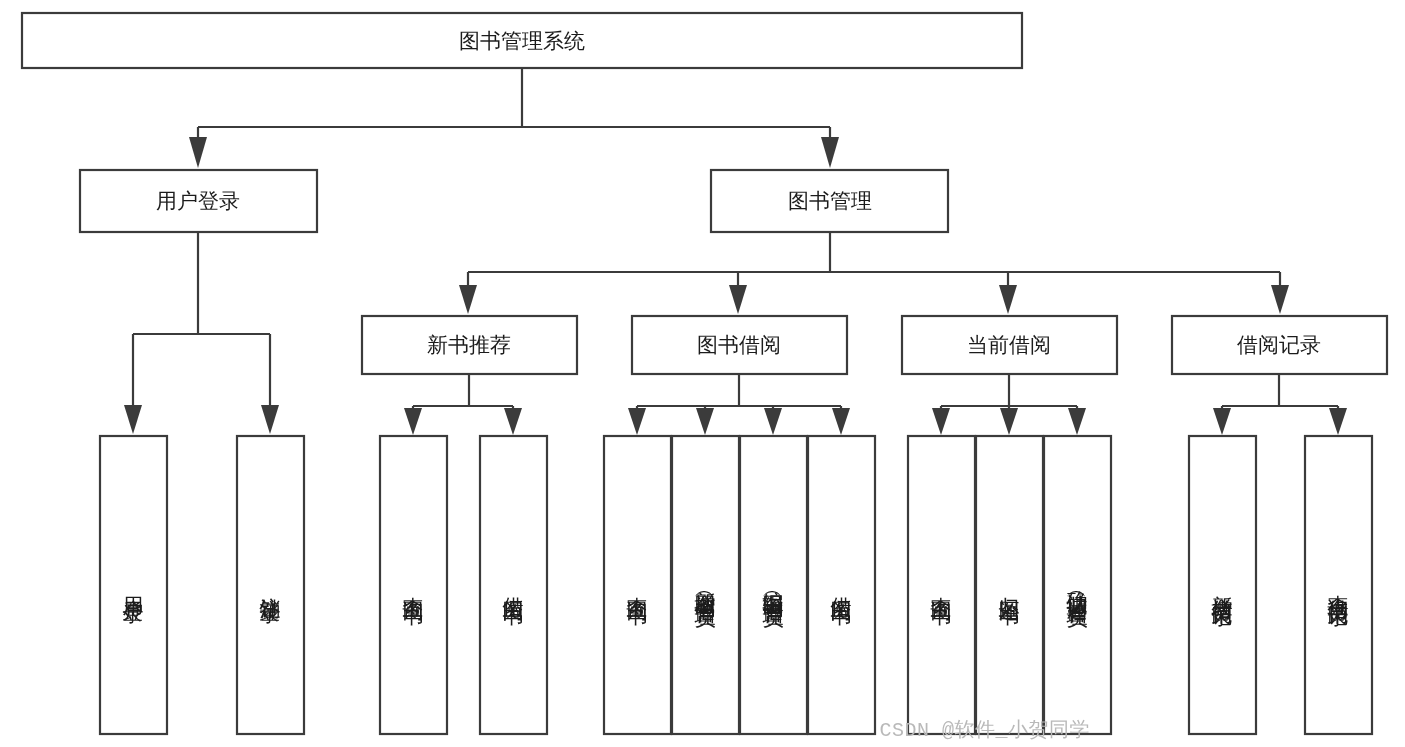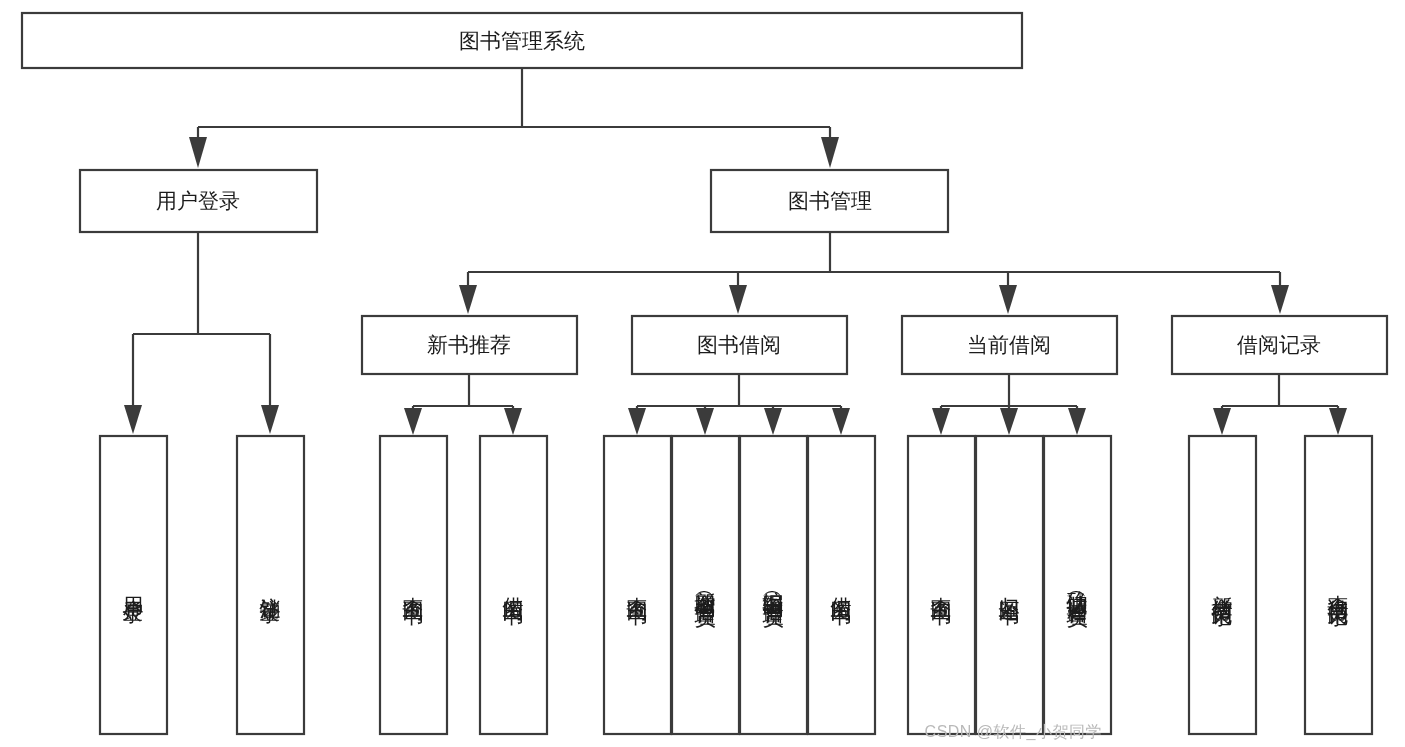--- a/index.html
+++ b/index.html
@@ -59,24 +59,24 @@
     color: #1c1c1c;
     letter-spacing: 2.5px;
     display: flex;
     align-items: center;
     justify-content: center;
     white-space: nowrap;
     pointer-events: none;
   }
   .watermark {
     position: absolute;
-    right: 12px;
+    right: 24px;
     bottom: 4px;
-    font-family: Liberation Sans, sans-serif;
-    font-size: 16px;
+    font-family: Liberation Mono, monospace;
+    font-size: 20px;
     color: #b9b9b9;
     letter-spacing: 0.5px;
     white-space: nowrap;
   }
 </style>
 </head>
 <body>
 
 <div id="diagram-root">
 

